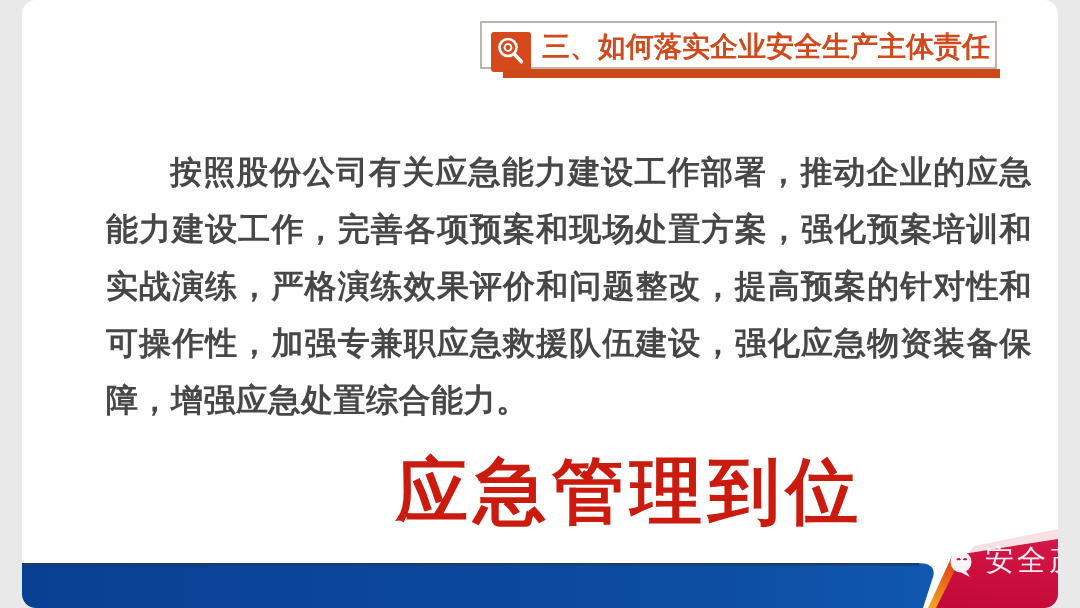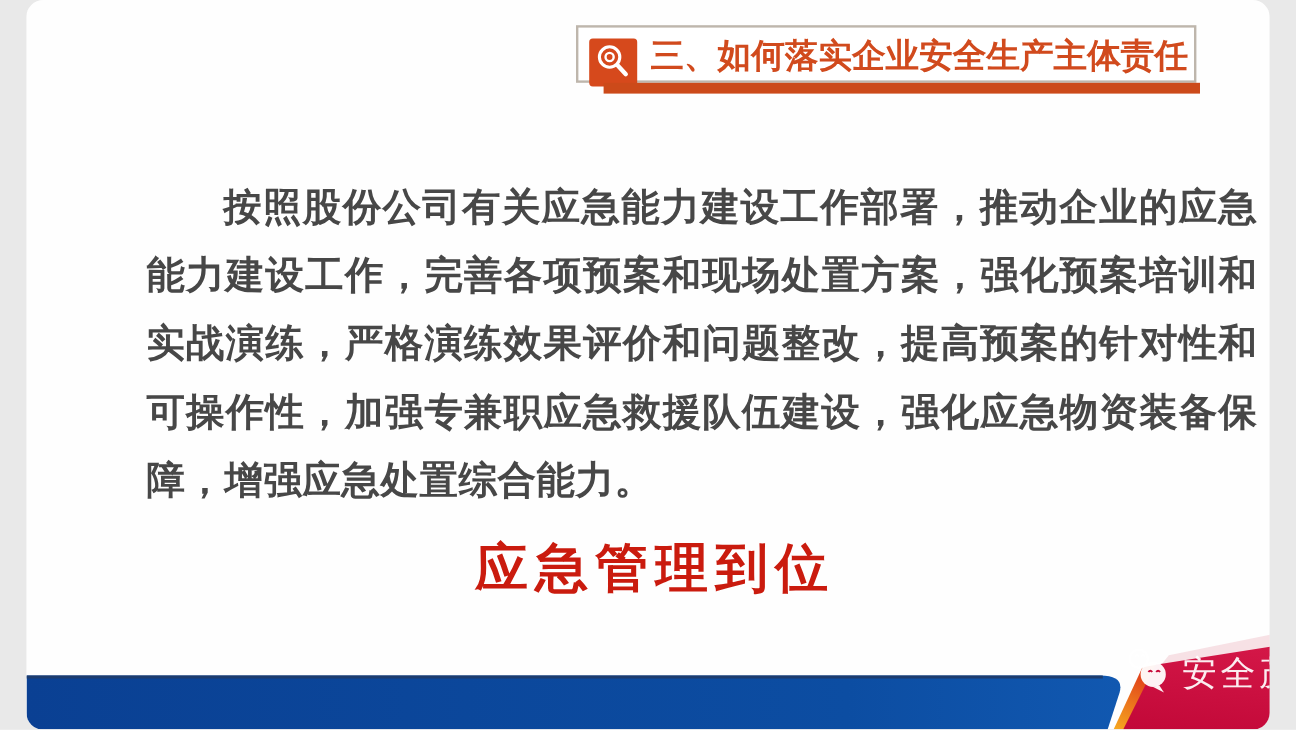--- a/index.html
+++ b/index.html
@@ -24,30 +24,30 @@
     font-size:28px;font-weight:bold;color:#d14a1d;letter-spacing:0px;
     white-space:nowrap;
   }
   .hdr-bar{
     position:absolute;left:481px;top:69px;width:497px;height:9px;
     background:#cc4a1a;
   }
 
   
   .para{
-    position:absolute;left:100px;top:144px;width:926px;
+    position:absolute;left:84px;top:144px;width:926px;
     font-size:32px;font-weight:bold;color:#474747;
     line-height:57px;text-align:justify;text-justify:inter-character;
     text-indent:2em;letter-spacing:0.5px;
   }
 
   
   .slogan{
     position:absolute;left:374px;top:444px;
-    font-size:44px;font-weight:900;color:#ca1b0e;letter-spacing:6px;
+    font-size:72px;font-weight:900;color:#ca1b0e;letter-spacing:6px;
     white-space:nowrap;
   }
 
   
   .footer{position:absolute;left:0;bottom:0;width:1080px;height:88px;}
   .footer svg{display:block;}
 
   
   .watermark{
     position:absolute;left:914px;top:538px;display:flex;align-items:center;

